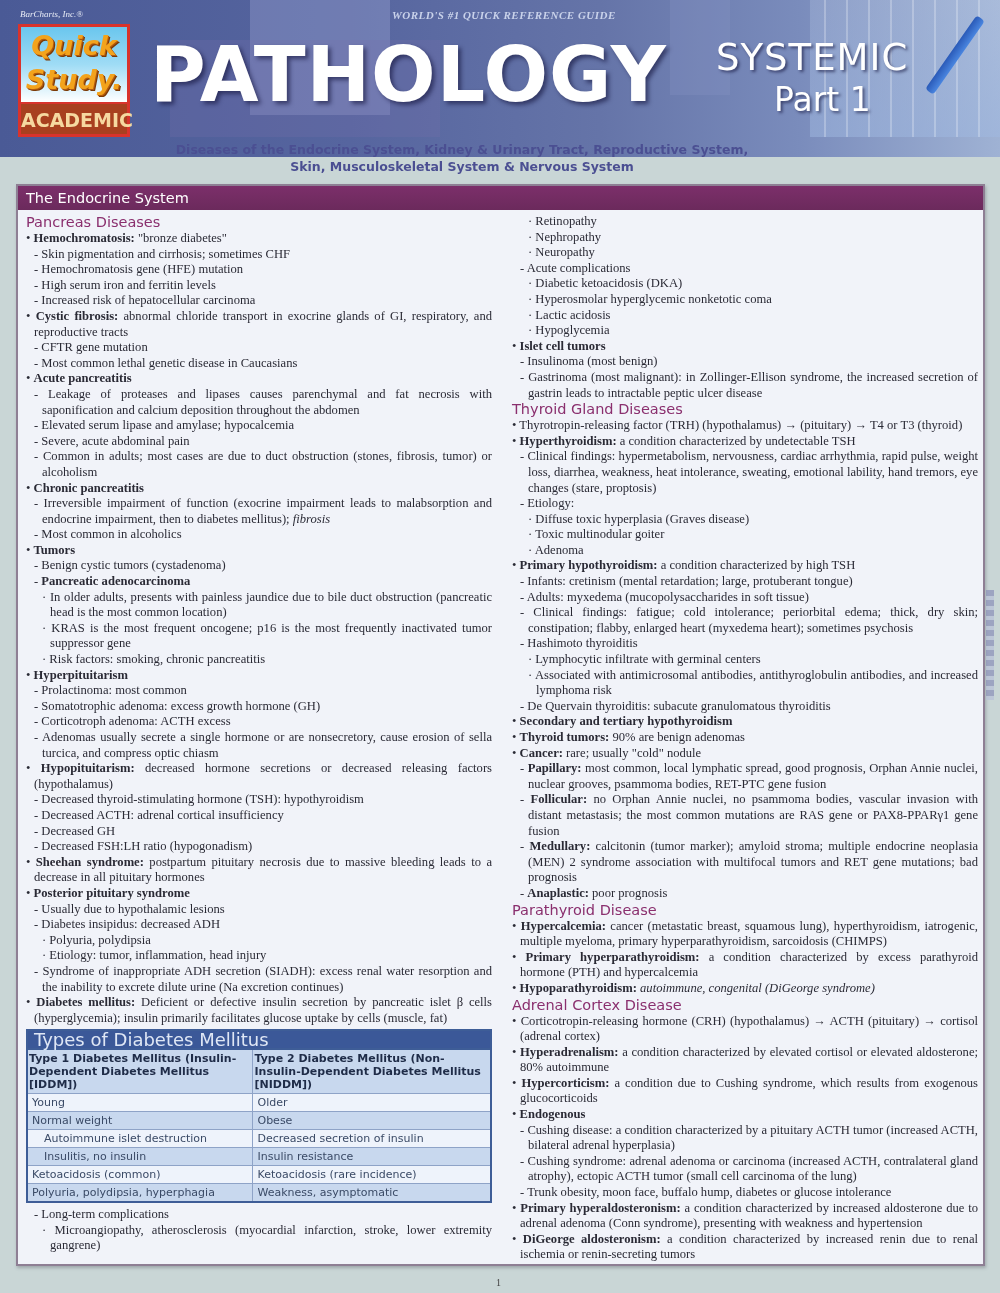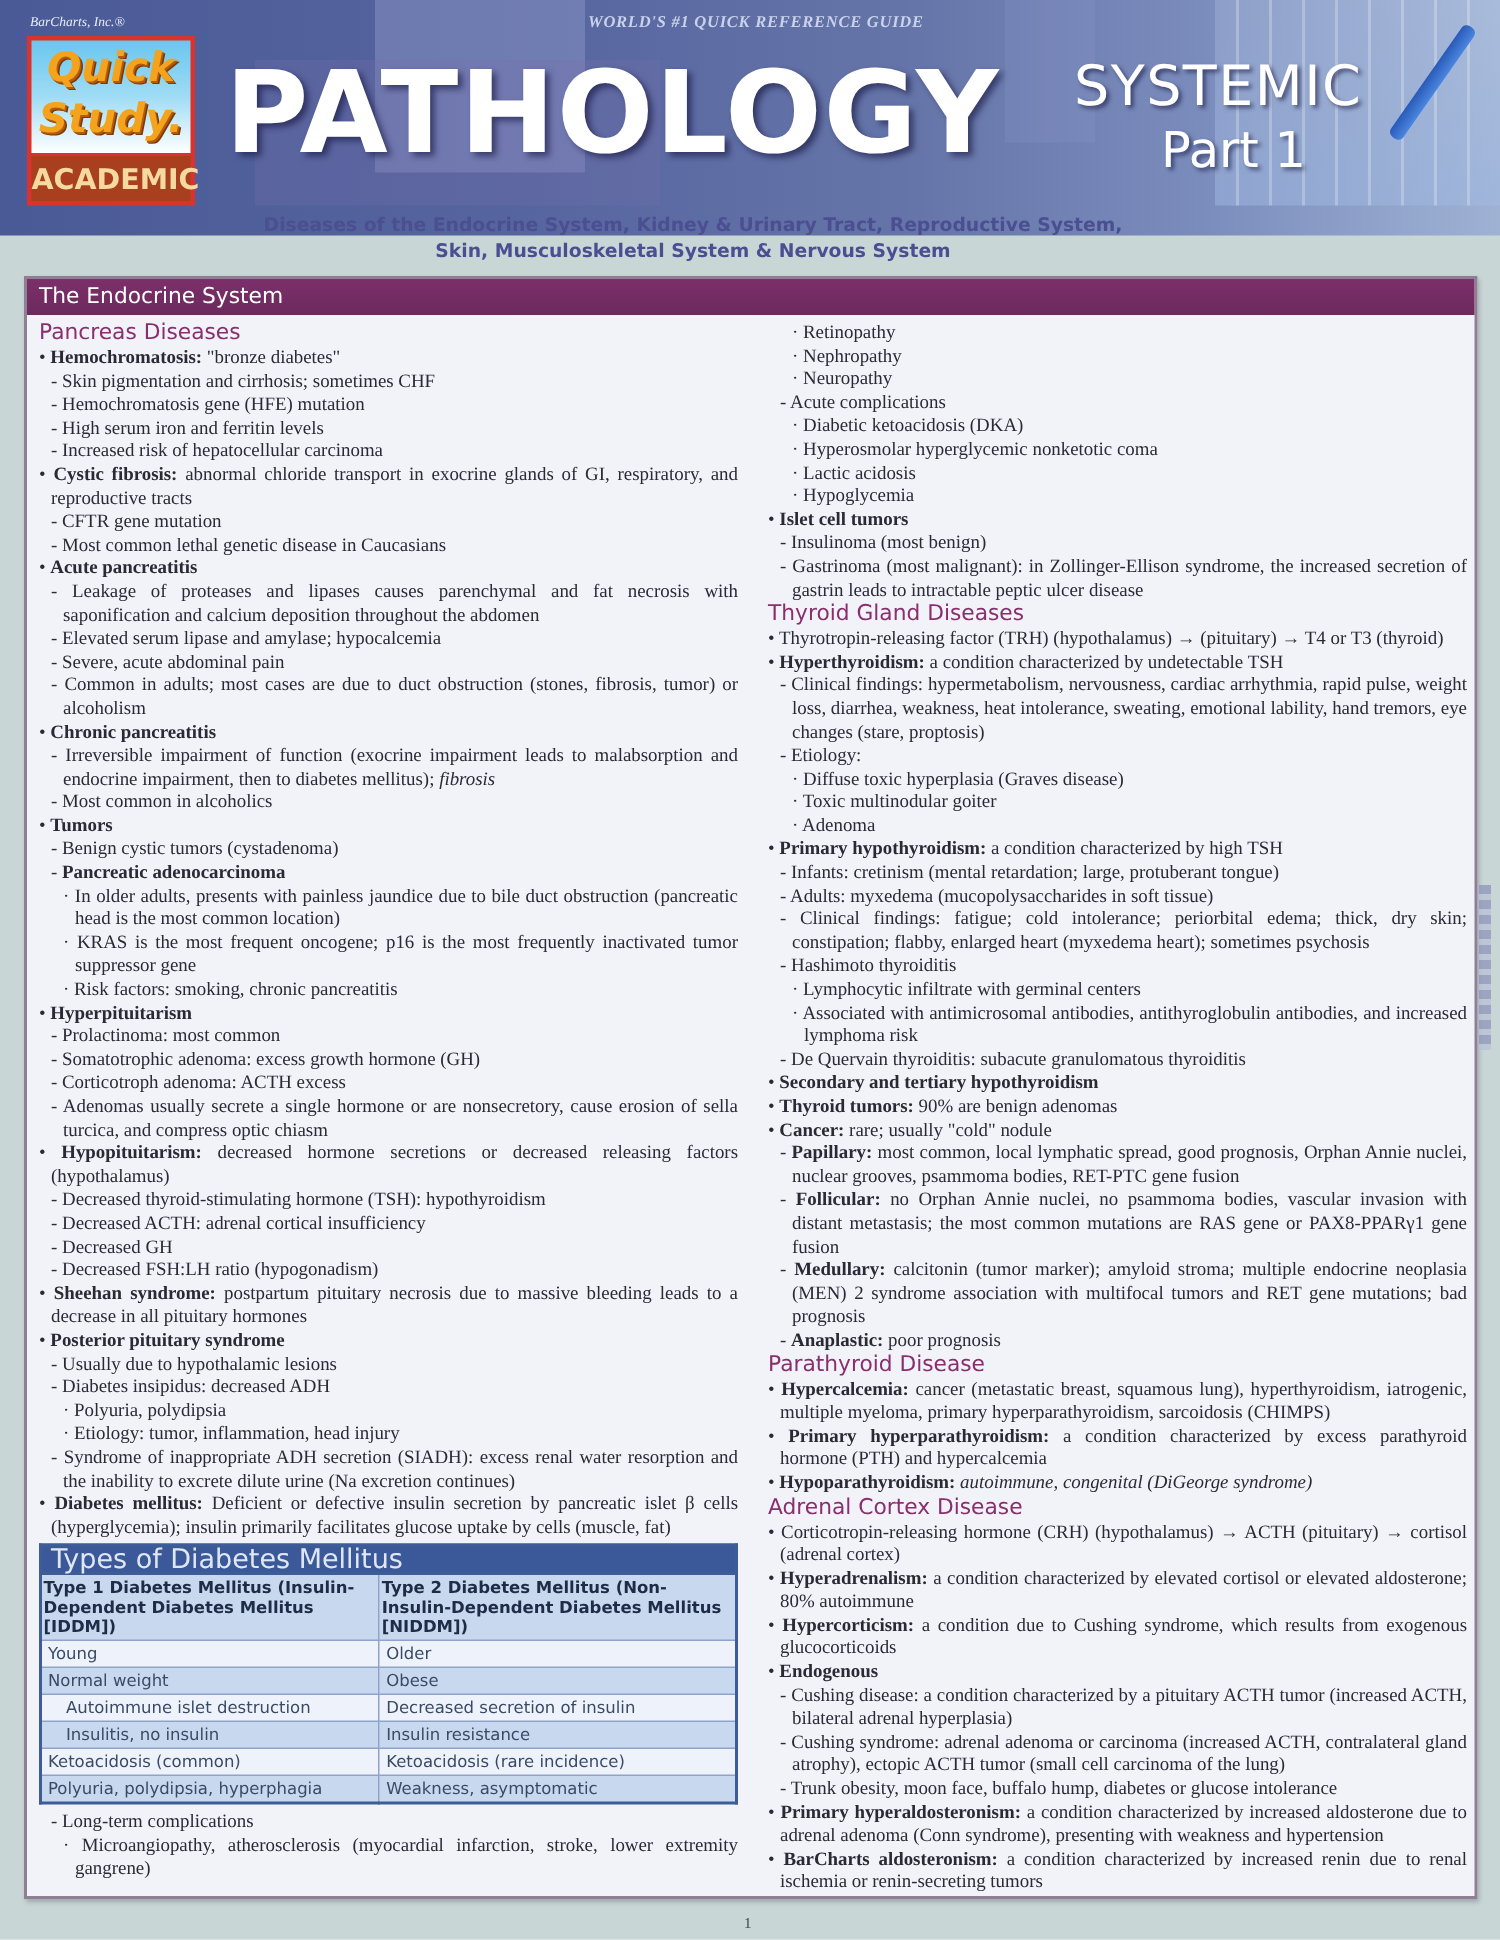--- a/index.html
+++ b/index.html
@@ -296,18 +296,18 @@
 
     <div class="h2">Adrenal Cortex Disease</div>
     <div class="ln l0">• <span>Corticotropin-releasing hormone (CRH) (hypothalamus) → ACTH (pituitary) → cortisol (adrenal cortex)</span></div>
     <div class="ln l0">• <span class="b">Hyperadrenalism:</span><span> a condition characterized by elevated cortisol or elevated aldosterone; 80% autoimmune</span></div>
     <div class="ln l0">• <span class="b">Hypercorticism:</span><span> a condition due to Cushing syndrome, which results from exogenous glucocorticoids</span></div>
     <div class="ln l0">• <span class="b">Endogenous</span></div>
     <div class="ln l1">- <span>Cushing disease: a condition characterized by a pituitary ACTH tumor (increased ACTH, bilateral adrenal hyperplasia)</span></div>
     <div class="ln l1">- <span>Cushing syndrome: adrenal adenoma or carcinoma (increased ACTH, contralateral gland atrophy), ectopic ACTH tumor (small cell carcinoma of the lung)</span></div>
     <div class="ln l1">- <span>Trunk obesity, moon face, buffalo hump, diabetes or glucose intolerance</span></div>
     <div class="ln l0">• <span class="b">Primary hyperaldosteronism:</span><span> a condition characterized by increased aldosterone due to adrenal adenoma (Conn syndrome), presenting with weakness and hypertension</span></div>
-    <div class="ln l0">• <span class="b">BarCharts aldosteronism:</span><span> a condition characterized by increased renin due to renal ischemia or renin-secreting tumors</span></div>
+    <div class="ln l0">• <span class="b">DiGeorge aldosteronism:</span><span> a condition characterized by increased renin due to renal ischemia or renin-secreting tumors</span></div>
   </div>
 </div>
 
 <div class="edge-tab"></div>
 <div class="page-num">1</div>
 
 </body></html>

